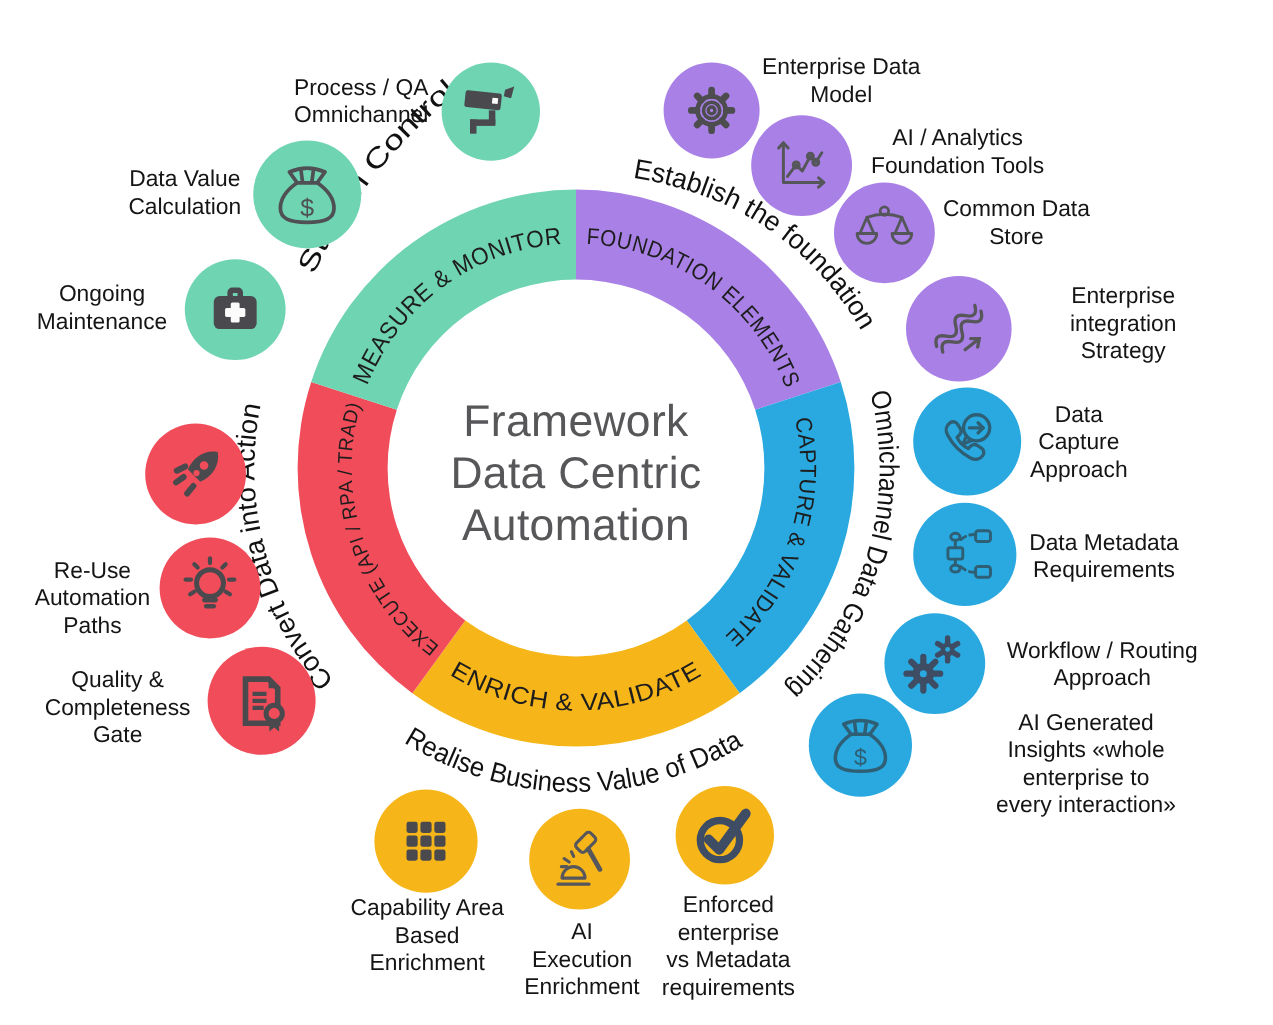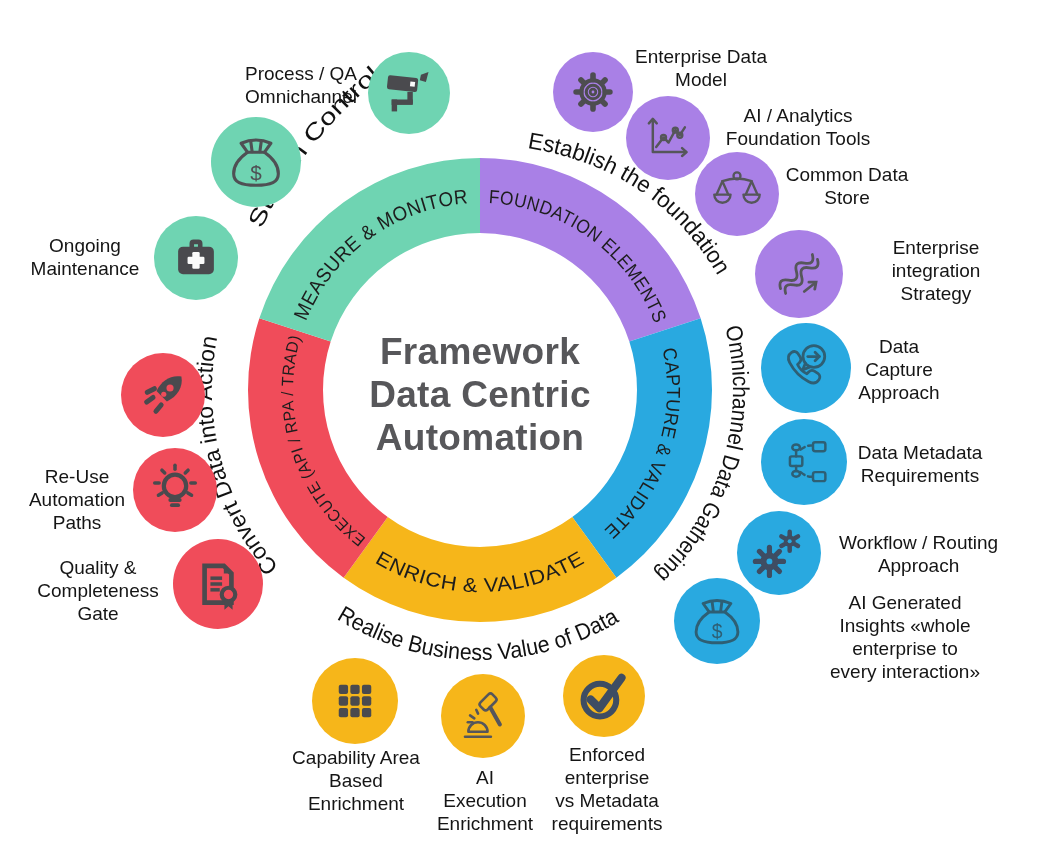--- a/index.html
+++ b/index.html
@@ -5,21 +5,21 @@
   html,body{margin:0;padding:0;background:#fff;}
   .stage{position:relative;width:1061px;height:854px;background:#fff;overflow:hidden;
          font-family:"Liberation Sans",sans-serif;}
   .ring-svg{position:absolute;left:0;top:0;}
   .ringlabel{font-family:"Liberation Sans",sans-serif;fill:#1d1d1d;letter-spacing:.5px;}
   .fs20{font-size:20px;}
   .fs19{font-size:19px;}
   .fs16{font-size:16.5px;}
   .tagline{font-family:"Liberation Sans",sans-serif;font-size:23px;fill:#111;}
   .center-title{position:absolute;left:480px;top:395px;transform:translate(-50%,-50%);
-      width:340px;text-align:center;white-space:pre-line;font-size:37px;font-weight:bold;
+      width:340px;text-align:center;white-space:pre-line;font-size:37px;font-weight:normal;
       line-height:1.16;color:#57575a;letter-spacing:.3px;}
   .node{position:absolute;border-radius:50%;display:flex;align-items:center;justify-content:center;}
   .bg-teal{background:#6FD4B2;}
   .bg-purple{background:#A980E6;}
   .bg-blue{background:#29A9E0;}
   .bg-yellow{background:#F6B61A;}
   .bg-red{background:#F04C5A;}
   .nlabel{position:absolute;transform:translate(-50%,-50%);text-align:center;
       white-space:pre-line;font-size:19px;line-height:1.21;color:#151515;}
   .nlabel.alignleft{transform:translate(0,-50%);text-align:center;}
@@ -96,20 +96,22 @@
   <div class="node bg-teal" style="left:211px;top:117px;width:90px;height:90px">
     <svg width="62" height="62" viewBox="0 0 48 48">
       <g stroke="#4F5054" stroke-width="2.4" fill="none" stroke-linecap="round" stroke-linejoin="round">
         <path d="M17.5 16.5 L12.5 9.5 Q24 4.5 35.5 9.5 L30.5 16.5"></path>
         <path d="M21 16 L20 8.5 M27 16 L28 8.5"></path>
         <path d="M17.5 16.5 h13 c6.5 4.5 10.8 10.5 10.8 16.5 c0 6.5 -5.5 9 -17.3 9 c-11.8 0 -17.3 -2.5 -17.3 -9 c0 -6 4.3 -12 10.8 -16.5 z"></path>
       </g>
       <text x="24" y="38" text-anchor="middle" font-size="16" fill="#4F5054">$</text>
     </svg>
   </div>
+  <div class="nlabel" style="left:154px;top:162px">Data Value
+Calculation</div>
 
   <div class="node bg-teal" style="left:154px;top:216px;width:84px;height:84px">
     <svg width="52" height="52" viewBox="0 0 48 48">
       <g fill="#4A4A4E">
         <path d="M18 14 V10.8 a3.8 3.8 0 0 1 3.8 -3.8 h4.4 a3.8 3.8 0 0 1 3.8 3.8 V14 h-4.2 v-2.8 h-3.6 V14 z"></path>
         <rect x="7.5" y="13.5" width="33" height="25.5" rx="4.5"></rect>
         <rect x="20.6" y="18.5" width="6.8" height="15.5" rx="1.2" fill="#FBFBFB"></rect>
         <rect x="16.2" y="22.8" width="15.6" height="6.8" rx="1.2" fill="#FBFBFB"></rect>
       </g>
     </svg>

